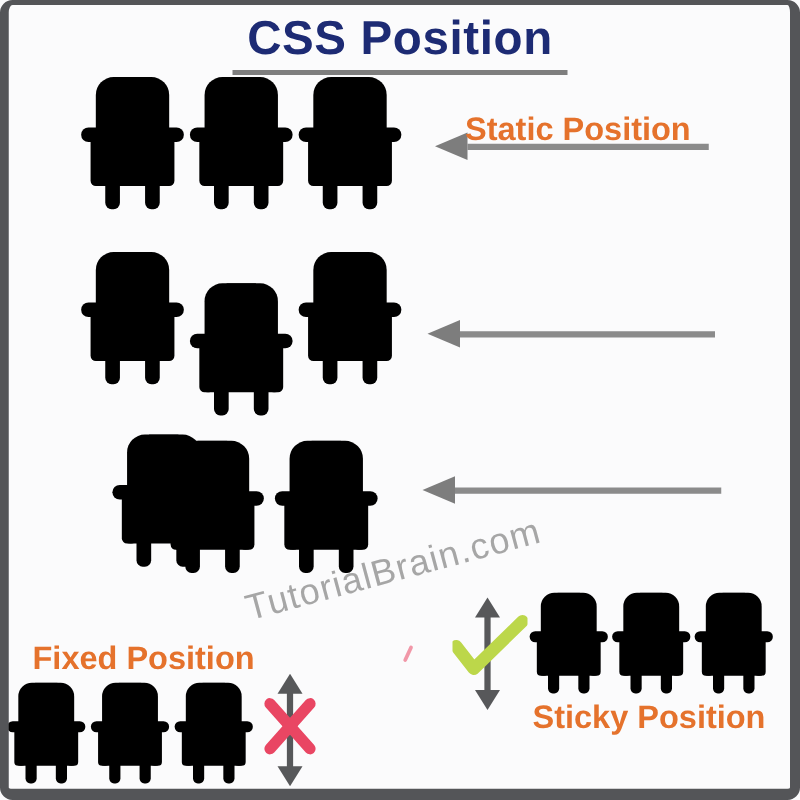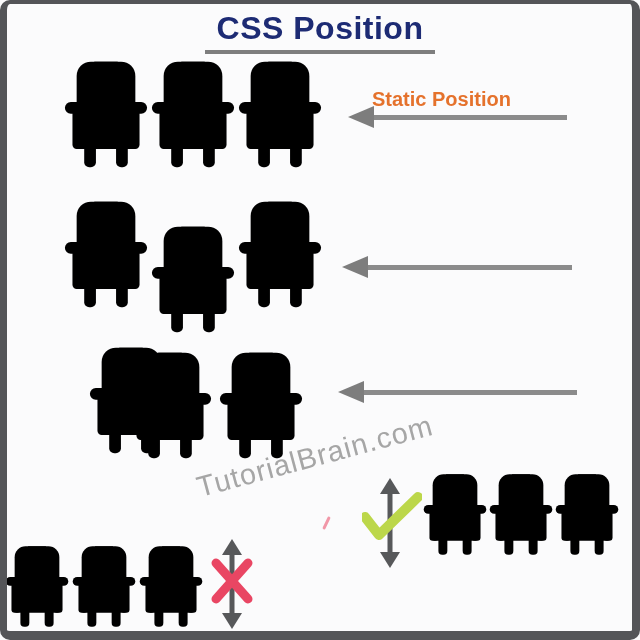--- a/index.html
+++ b/index.html
@@ -9,28 +9,28 @@
     font-family:"Liberation Sans",sans-serif;
   }
   .frame-border{
     position:absolute;inset:0;border-style:solid;
     border-color:var(--frame-border,#545558);
     border-width:4px 8px 9px 7px;border-radius:10px;
     pointer-events:none;z-index:50;
   }
   .title{
     position:absolute;top:10px;left:0;right:0;text-align:center;
-    font-size:32px;font-weight:bold;color:var(--title-navy,#1d2b74);
+    font-size:38px;font-weight:bold;color:var(--title-navy,#1d2b74);
     letter-spacing:0.5px;z-index:10;
   }
   .title span{display:inline-block;padding:0 12px 3px 12px;
     border-bottom:4px solid #7e7e7e;}
   .seat{position:absolute;}
   .label{
-    position:absolute;font-weight:bold;font-size:20px;white-space:nowrap;
+    position:absolute;font-weight:bold;font-size:26px;white-space:nowrap;
     color:var(--accent-orange,#e5722c);z-index:10;
   }
   .harrow{
     position:absolute;height:5px;background:var(--arrow-gray,#8b8b8b);z-index:9;
   }
   .harrow::before{
     content:"";position:absolute;left:-26px;top:-9px;width:0;height:0;
     border-top:11px solid transparent;border-bottom:11px solid transparent;
     border-right:26px solid var(--arrow-head-gray,#7d7d7d);
   }
@@ -106,20 +106,21 @@
       <use href="#seat-shape"></use>
     </svg>
   <svg class="seat" style="left:219px;top:351px" width="84" height="109" viewBox="0 0 100 130">
       <use href="#seat-shape"></use>
     </svg>
   <div class="harrow" style="left:364px;top:390px;width:213px"></div>
 
   <div class="watermark">TutorialBrain.com</div>
   <div class="stray-mark"></div>
 
+  <div class="label" style="left:26px;top:511px">Fixed Position</div>
   <svg class="seat" style="left:5px;top:545px" width="64" height="83" viewBox="0 0 100 130">
       <use href="#seat-shape"></use>
     </svg>
   <svg class="seat" style="left:72px;top:545px" width="64" height="83" viewBox="0 0 100 130">
       <use href="#seat-shape"></use>
     </svg>
   <svg class="seat" style="left:139px;top:545px" width="64" height="83" viewBox="0 0 100 130">
       <use href="#seat-shape"></use>
     </svg>
   <svg class="vind" style="left:210px;top:538px" width="44" height="92" viewBox="0 0 44 92">
@@ -144,15 +145,16 @@
   </svg>
   <svg class="seat" style="left:423px;top:473px" width="64" height="83" viewBox="0 0 100 130">
       <use href="#seat-shape"></use>
     </svg>
   <svg class="seat" style="left:489px;top:473px" width="64" height="83" viewBox="0 0 100 130">
       <use href="#seat-shape"></use>
     </svg>
   <svg class="seat" style="left:555px;top:473px" width="64" height="83" viewBox="0 0 100 130">
       <use href="#seat-shape"></use>
     </svg>
+  <div class="label" style="left:426px;top:558px">Sticky Position</div>
 
   <div class="frame-border"></div>
 </div>
 
 </body></html>

